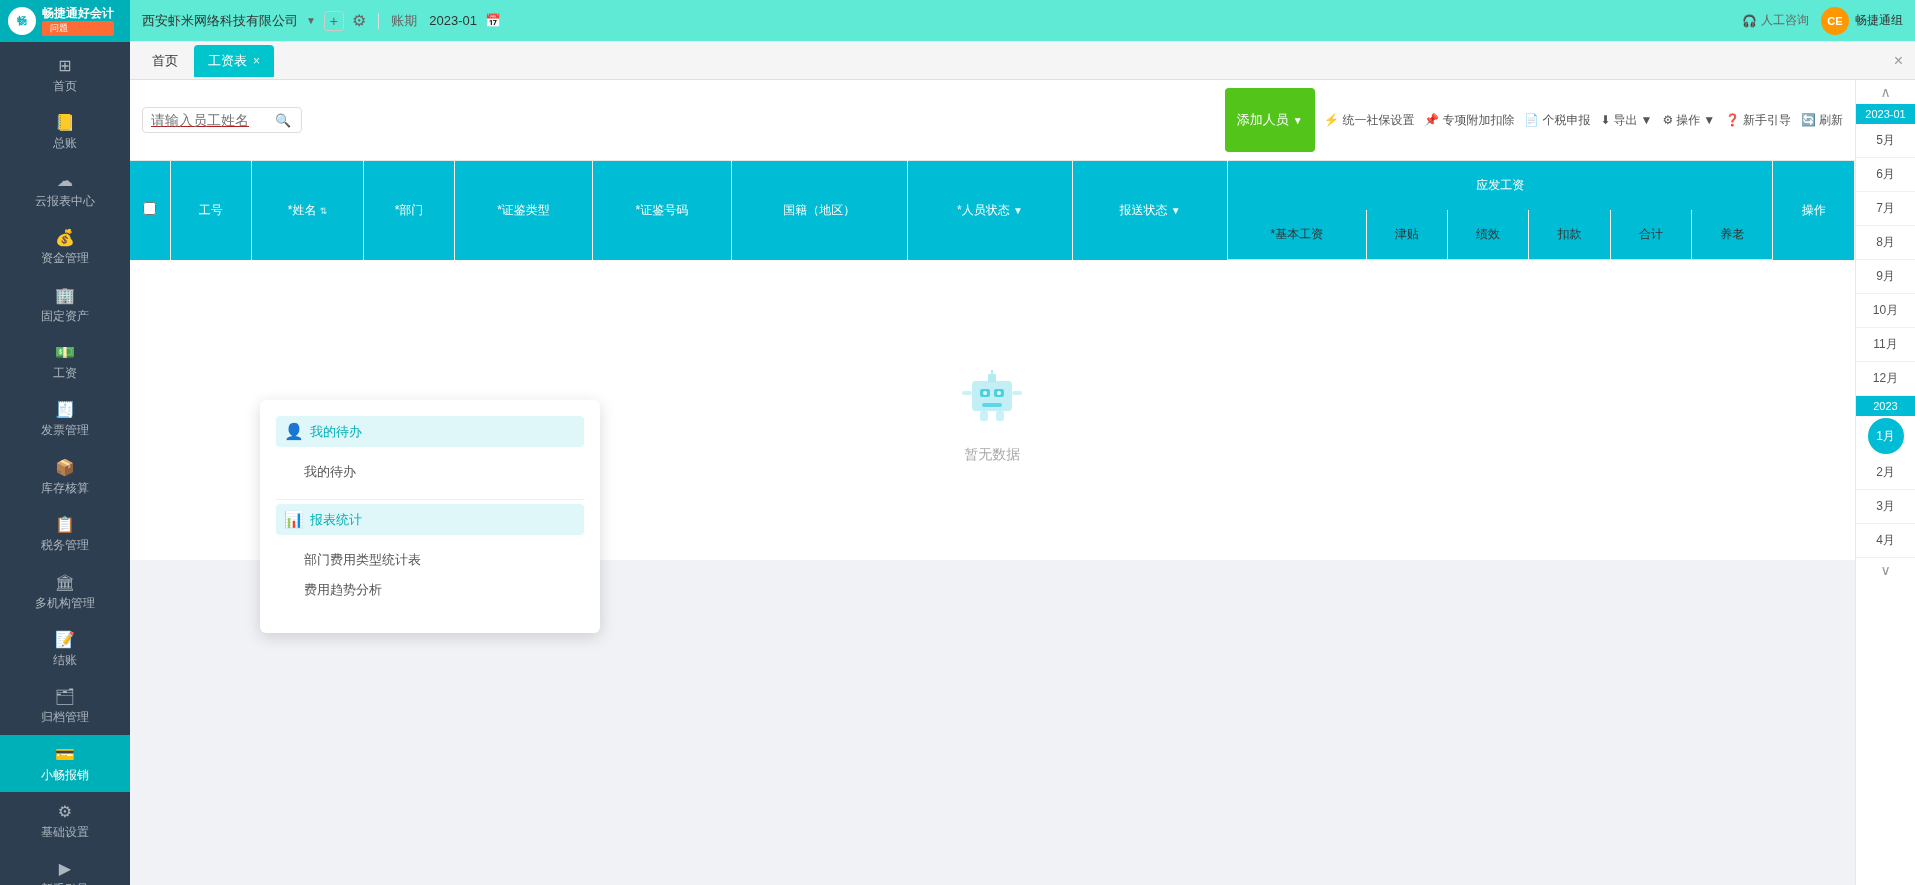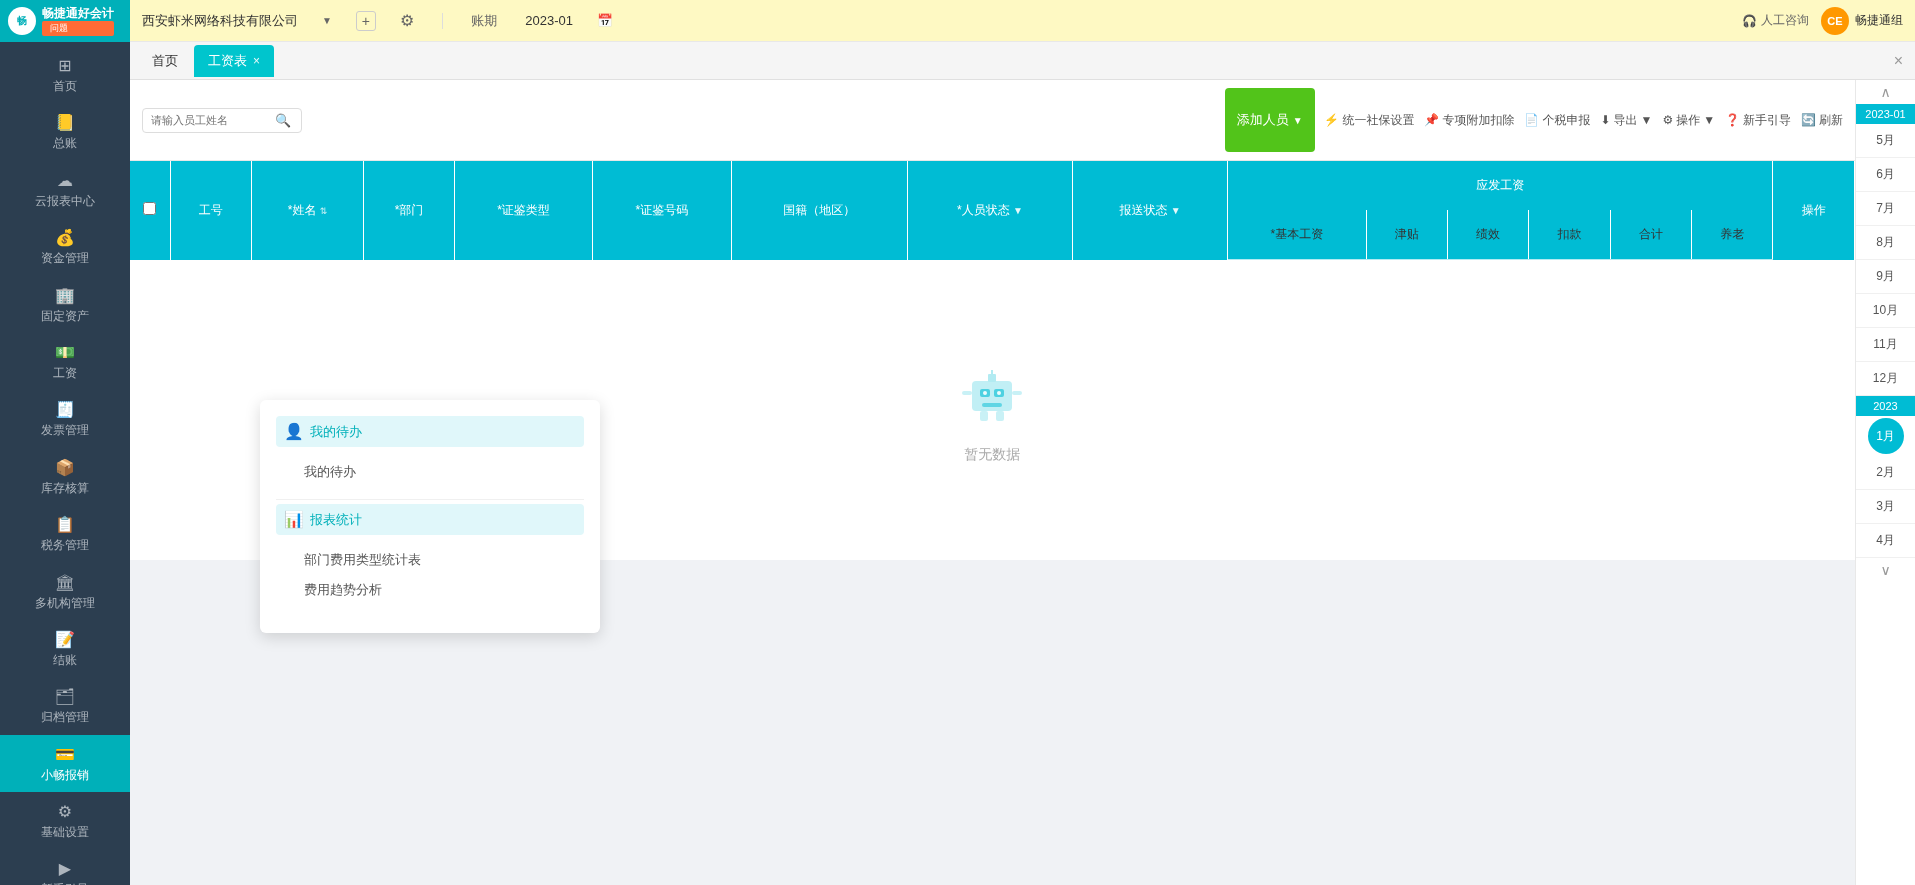--- a/index.html
+++ b/index.html
@@ -14,21 +14,21 @@
     .sidebar-nav { flex: 1; overflow-y: auto; padding: 4px 0; }
     .nav-item { display: flex; flex-direction: column; align-items: center; padding: 10px 4px; cursor: pointer; color: #adb5bd; font-size: 12px; gap: 4px; transition: all 0.2s; }
     .nav-item.active { background: #00b0b9; color: white; }
     .nav-item .nav-icon { font-size: 16px; }
     .nav-item .nav-label { text-align: center; line-height: 1.2; }
 
     
     .main { flex: 1; display: flex; flex-direction: column; overflow: hidden; }
 
     
-    .topbar { background: #fef9c3; height: 42px; display: flex; align-items: center; padding: 0 12px; border-bottom: 1px solid #e8e8e8; gap: 24px; }
+    .topbar { background: #5eead4; height: 42px; display: flex; align-items: center; padding: 0 12px; border-bottom: 1px solid #e8e8e8; gap: 8px; }
     .company-name { font-size: 13px; color: #333; font-weight: 500; }
     .company-dropdown { color: #666; font-size: 10px; cursor: pointer; }
     .topbar-divider { width: 1px; height: 16px; background: #ddd; margin: 0 4px; }
     .add-btn-small { width: 20px; height: 20px; border: 1px solid #ccc; border-radius: 3px; display: flex; align-items: center; justify-content: center; cursor: pointer; color: #666; font-size: 14px; }
     .gear-btn { color: #666; cursor: pointer; font-size: 16px; }
     .period-label { color: #666; font-size: 13px; }
     .period-value { color: #333; font-size: 13px; font-weight: 500; }
     .period-icon { color: #666; cursor: pointer; }
     .topbar-right { margin-left: auto; display: flex; align-items: center; gap: 12px; }
     .service-btn { display: flex; align-items: center; gap: 4px; color: #666; cursor: pointer; font-size: 12px; }
@@ -44,21 +44,21 @@
 
     
     .content { flex: 1; display: flex; overflow: hidden; position: relative; }
 
     
     .salary-area { flex: 1; display: flex; flex-direction: column; overflow: hidden; }
 
     
     .toolbar { background: white; padding: 8px 12px; display: flex; align-items: center; gap: 8px; border-bottom: 1px solid #e8e8e8; }
     .search-box { display: flex; align-items: center; border: 1px solid #ddd; border-radius: 4px; padding: 4px 8px; gap: 4px; background: white; width: 160px; }
-    .search-input { border: none; outline: none; font-size: 11px; color: #8b5cf6; width: 120px; background: transparent; }
+    .search-input { border: none; outline: none; font-size: 14px; color: #b91c1c; width: 120px; background: transparent; text-decoration: underline; }
     .search-icon { color: #999; font-size: 13px; }
     .toolbar-right { margin-left: auto; display: flex; align-items: center; gap: 10px; flex-wrap: wrap; }
     .btn-add-person { background: #52c41a; color: white; border: none; padding: 23px 12px; border-radius: 4px; cursor: pointer; font-size: 13px; display: flex; align-items: center; gap: 4px; }
     .btn-add-person .dropdown-arrow { font-size: 10px; }
     .tool-link { color: #555; font-size: 12px; cursor: pointer; display: flex; align-items: center; gap: 3px; white-space: nowrap; }
 
     
     .table-wrapper { flex: 1; overflow: auto; }
     .salary-table { width: 100%; border-collapse: collapse; background: white; }
     .salary-table thead tr { background: #00bcd4; color: white; height: 36px; }

